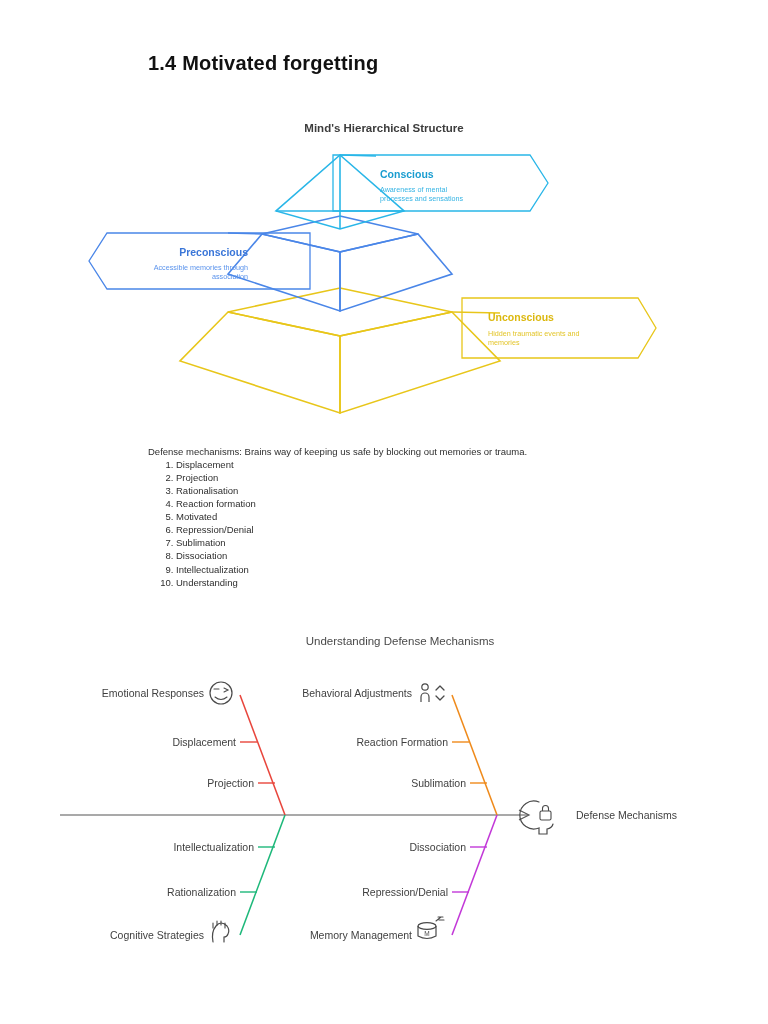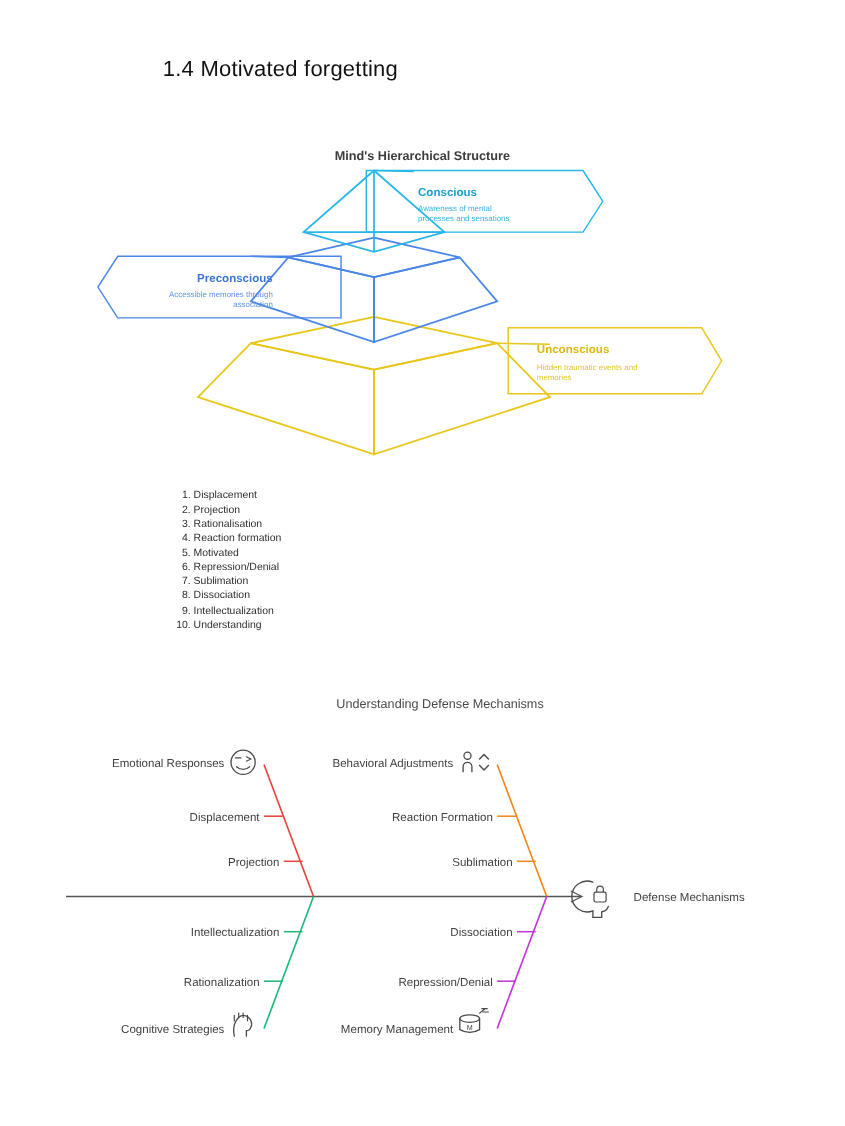--- a/index.html
+++ b/index.html
@@ -13,35 +13,35 @@
     position: relative;
     font-family: "Liberation Sans", sans-serif;
     color: #333333;
     overflow: hidden;
   }
   #page-title {
     position: absolute;
     left: 148px;
     top: 52px;
     font-size: 20px;
-    font-weight: normal;
+    font-weight: bold;
     color: #111111;
     letter-spacing: 0.2px;
   }
   #pyramid-section {
     position: absolute;
     left: 0;
     top: 108px;
     width: 768px;
     height: 330px;
   }
   #pyramid-heading {
     position: absolute;
     left: 0;
-    top: 28px;
+    top: 14px;
     width: 768px;
     text-align: center;
     font-size: 11.5px;
     font-weight: bold;
     color: #3c3c3c;
   }
   #defense-intro-block {
     position: absolute;
     left: 148px;
     top: 446px;
@@ -147,20 +147,21 @@
     <g>
       <path d="M 462 190 L 638 190 L 656 220 L 638 250 L 462 250 Z" fill="none" stroke="#e8c61a" stroke-width="1.3"></path>
       <text x="488" y="213" class="pyr-title" fill="#dcb80f">Unconscious</text>
       <text x="488" y="228" class="pyr-desc" fill="#e3c529">Hidden traumatic events and</text>
       <text x="488" y="237" class="pyr-desc" fill="#e3c529">memories</text>
     </g>
   </svg>
 </div>
 
 <div id="defense-intro-block">
+  <p id="defense-intro">Defense mechanisms: Brains way of keeping us safe by blocking out memories or trauma.</p>
   <ol id="defense-list">
     <li>Displacement</li>
     <li>Projection</li>
     <li>Rationalisation</li>
     <li>Reaction formation</li>
     <li>Motivated</li>
     <li>Repression/Denial</li>
     <li>Sublimation</li>
     <li>Dissociation</li>
     <li>Intellectualization</li>

